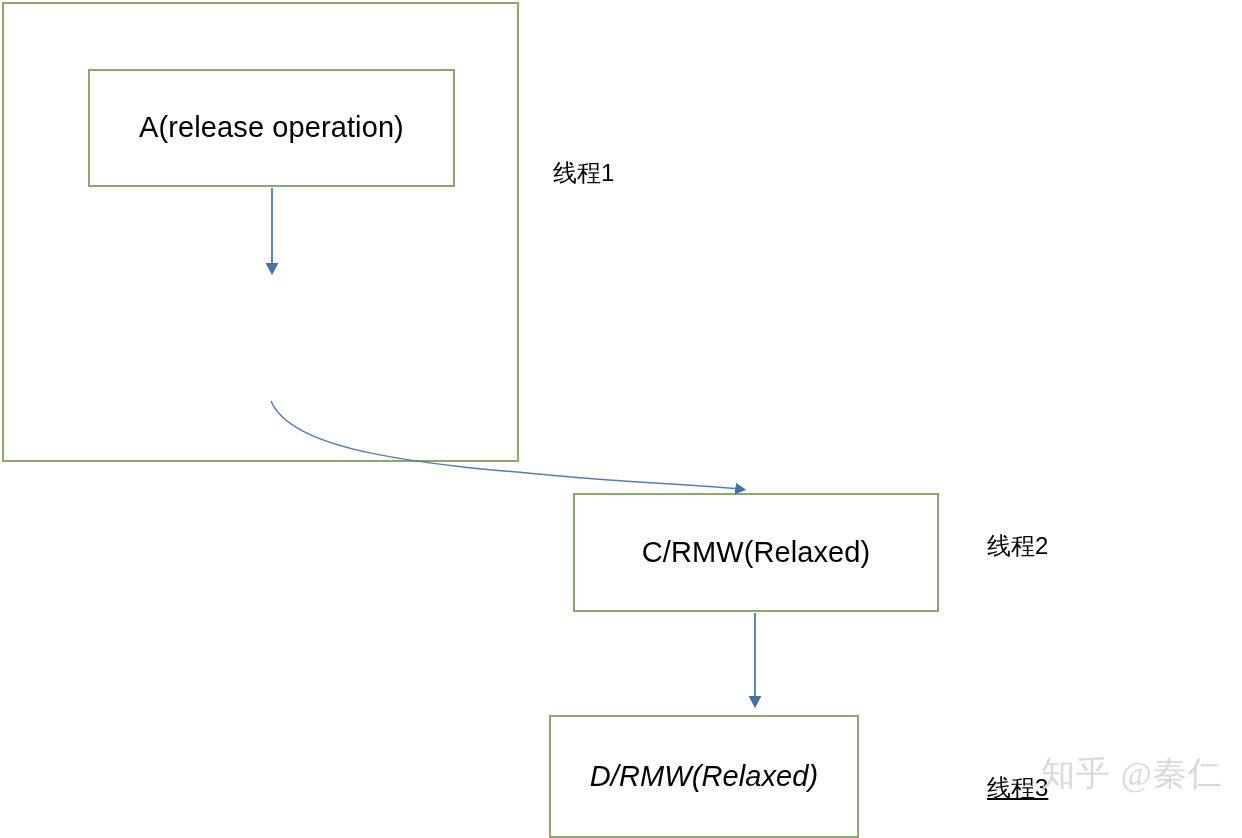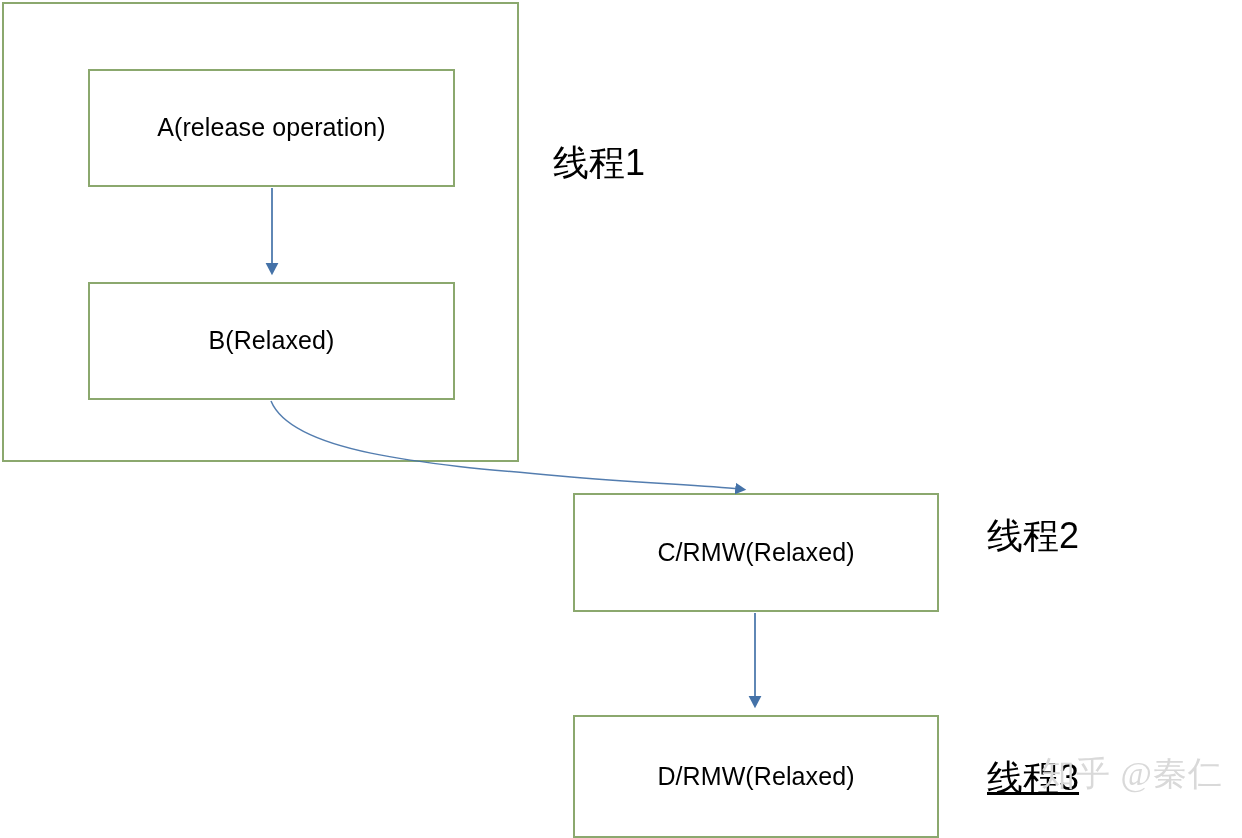--- a/index.html
+++ b/index.html
@@ -32,36 +32,37 @@
     position: absolute;
     box-sizing: border-box;
     border: 2px solid #8ba86e;
     background: #ffffff;
     display: flex;
     align-items: center;
     justify-content: center;
   }
   .op-label {
     font-family: "Liberation Sans", "DejaVu Sans", sans-serif;
-    font-size: 25px;
+    font-size: 29px;
     color: #000000;
     line-height: 1.1;
     letter-spacing: 0.1px;
     white-space: nowrap;
     text-align: center;
   }
 
   
   .thread-label {
     position: absolute;
     font-family: "Liberation Sans", "DejaVu Sans", sans-serif;
-    font-size: 36px;
+    font-size: 24px;
     color: #000000;
     white-space: nowrap;
     line-height: 1;
+    margin-top: 16px;
   }
 
   
   #arrows {
     position: absolute;
     left: 0;
     top: 0;
     width: 1242px;
     height: 838px;
     pointer-events: none;
@@ -83,29 +84,26 @@
 <body>
 
 <div id="canvas">
 
   <div class="thread-container" style="left:2px; top:2px; width:517px; height:460px;"></div>
 
   <div class="op-box" style="left:88px; top:69px; width:367px; height:118px;">
     <span class="op-label">A(release operation)</span>
   </div>
 
-  <div class="op-box" style="left:88px; top:282px; width:367px; height:118px;">
-    <span class="op-label">B(Relaxed)</span>
-  </div>
 
   <div class="op-box" style="left:573px; top:493px; width:366px; height:119px;">
     <span class="op-label">C/RMW(Relaxed)</span>
   </div>
 
-  <div class="op-box" style="left:573px; top:715px; width:366px; height:123px;">
+  <div class="op-box" style="left:549px; top:715px; width:310px; height:123px;font-style:italic;">
     <span class="op-label">D/RMW(Relaxed)</span>
   </div>
 
   <div class="thread-label" style="left:553px; top:145px;">线程1</div>
 
   <div class="thread-label" style="left:987px; top:518px;">线程2</div>
 
   <div class="thread-label" style="left:987px; top:760px;text-decoration:underline;">线程3</div>
 
   <div class="watermark" style="left:1041px; top:757px;">知乎 @秦仁</div>

